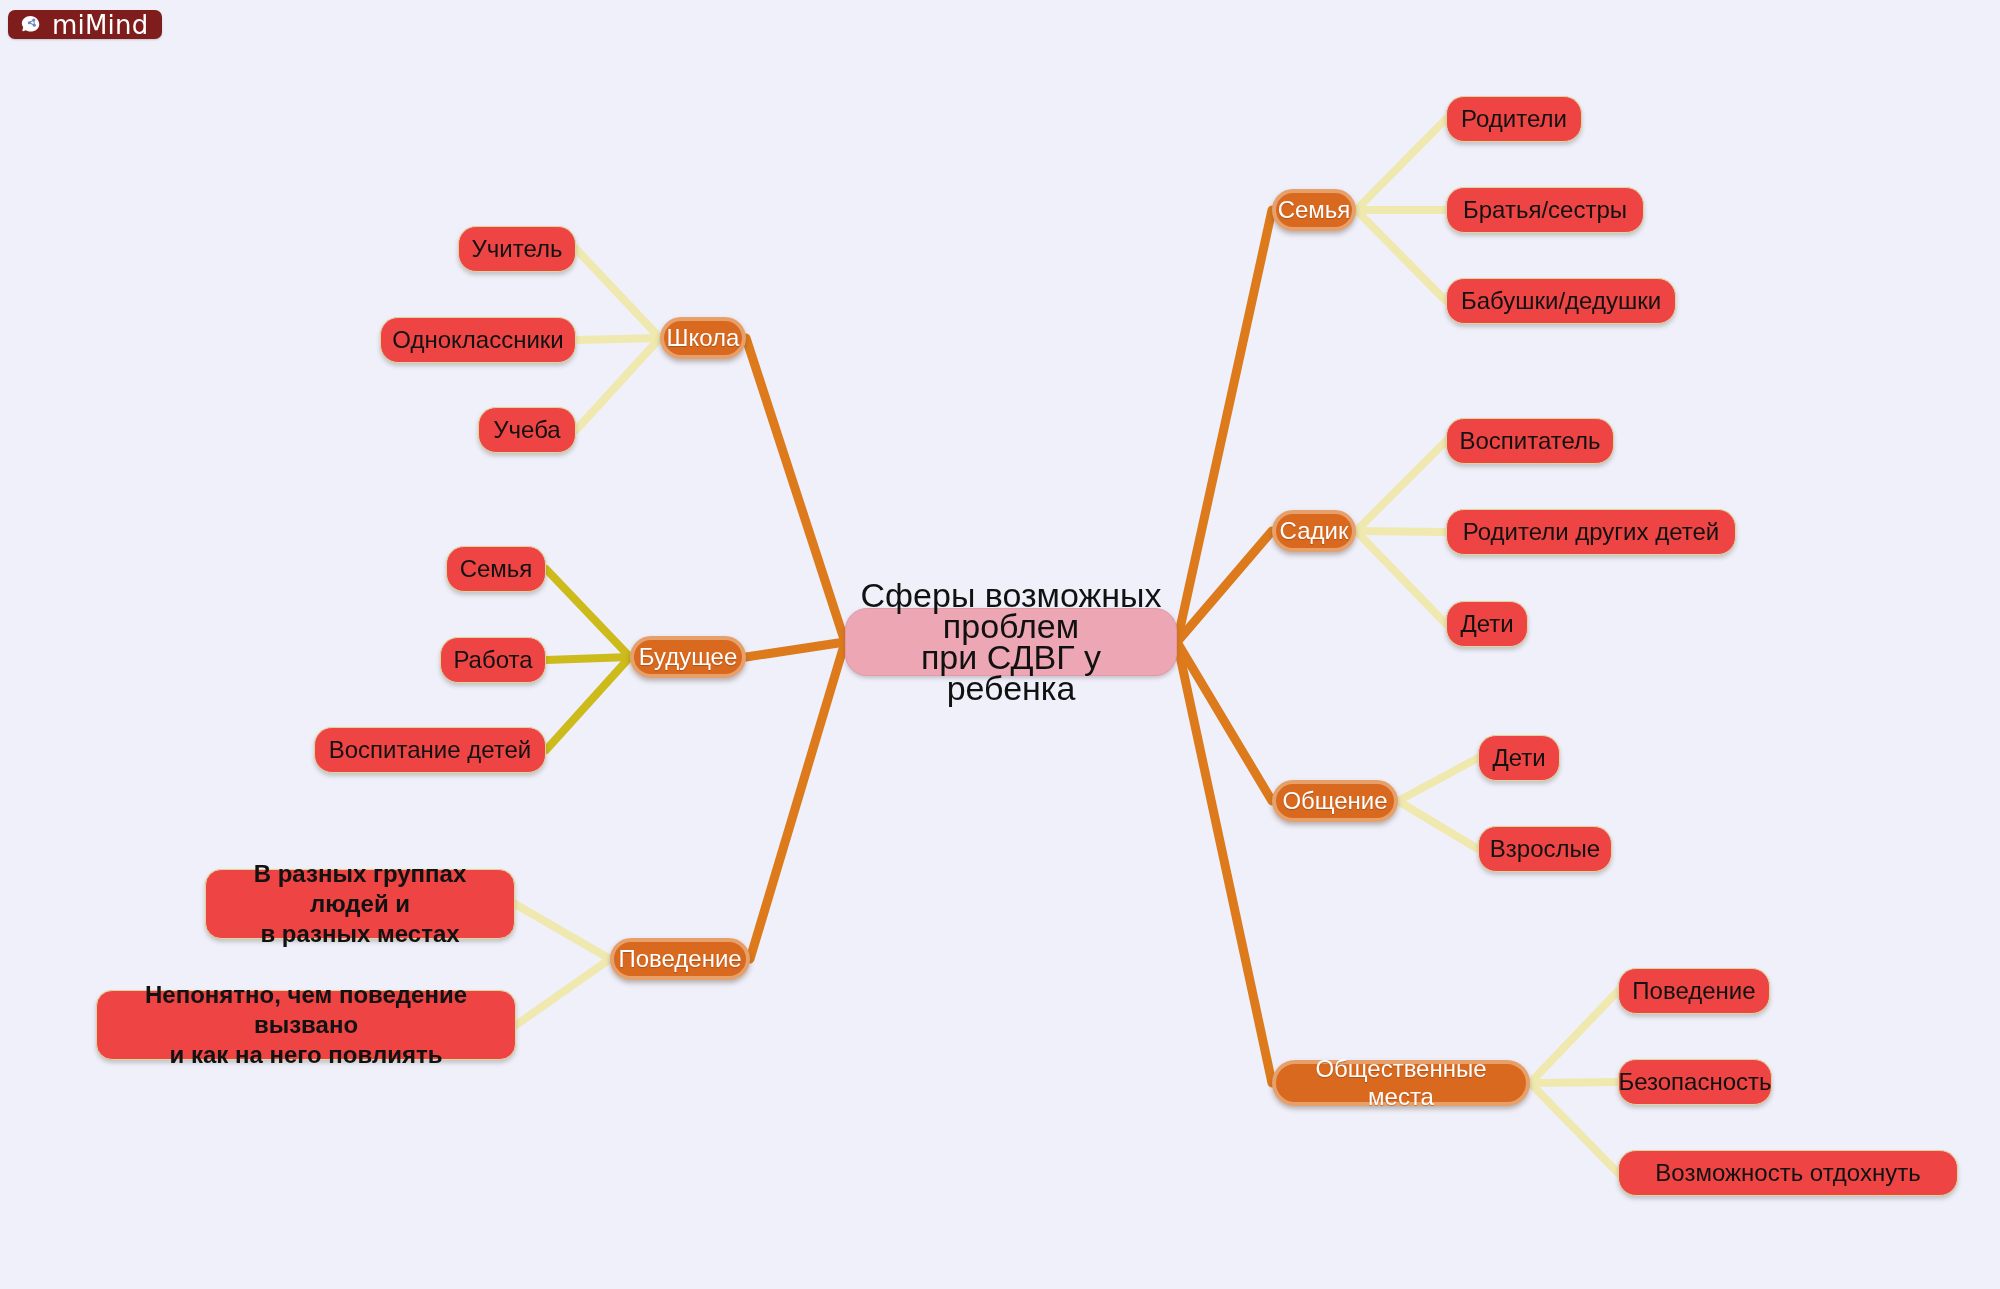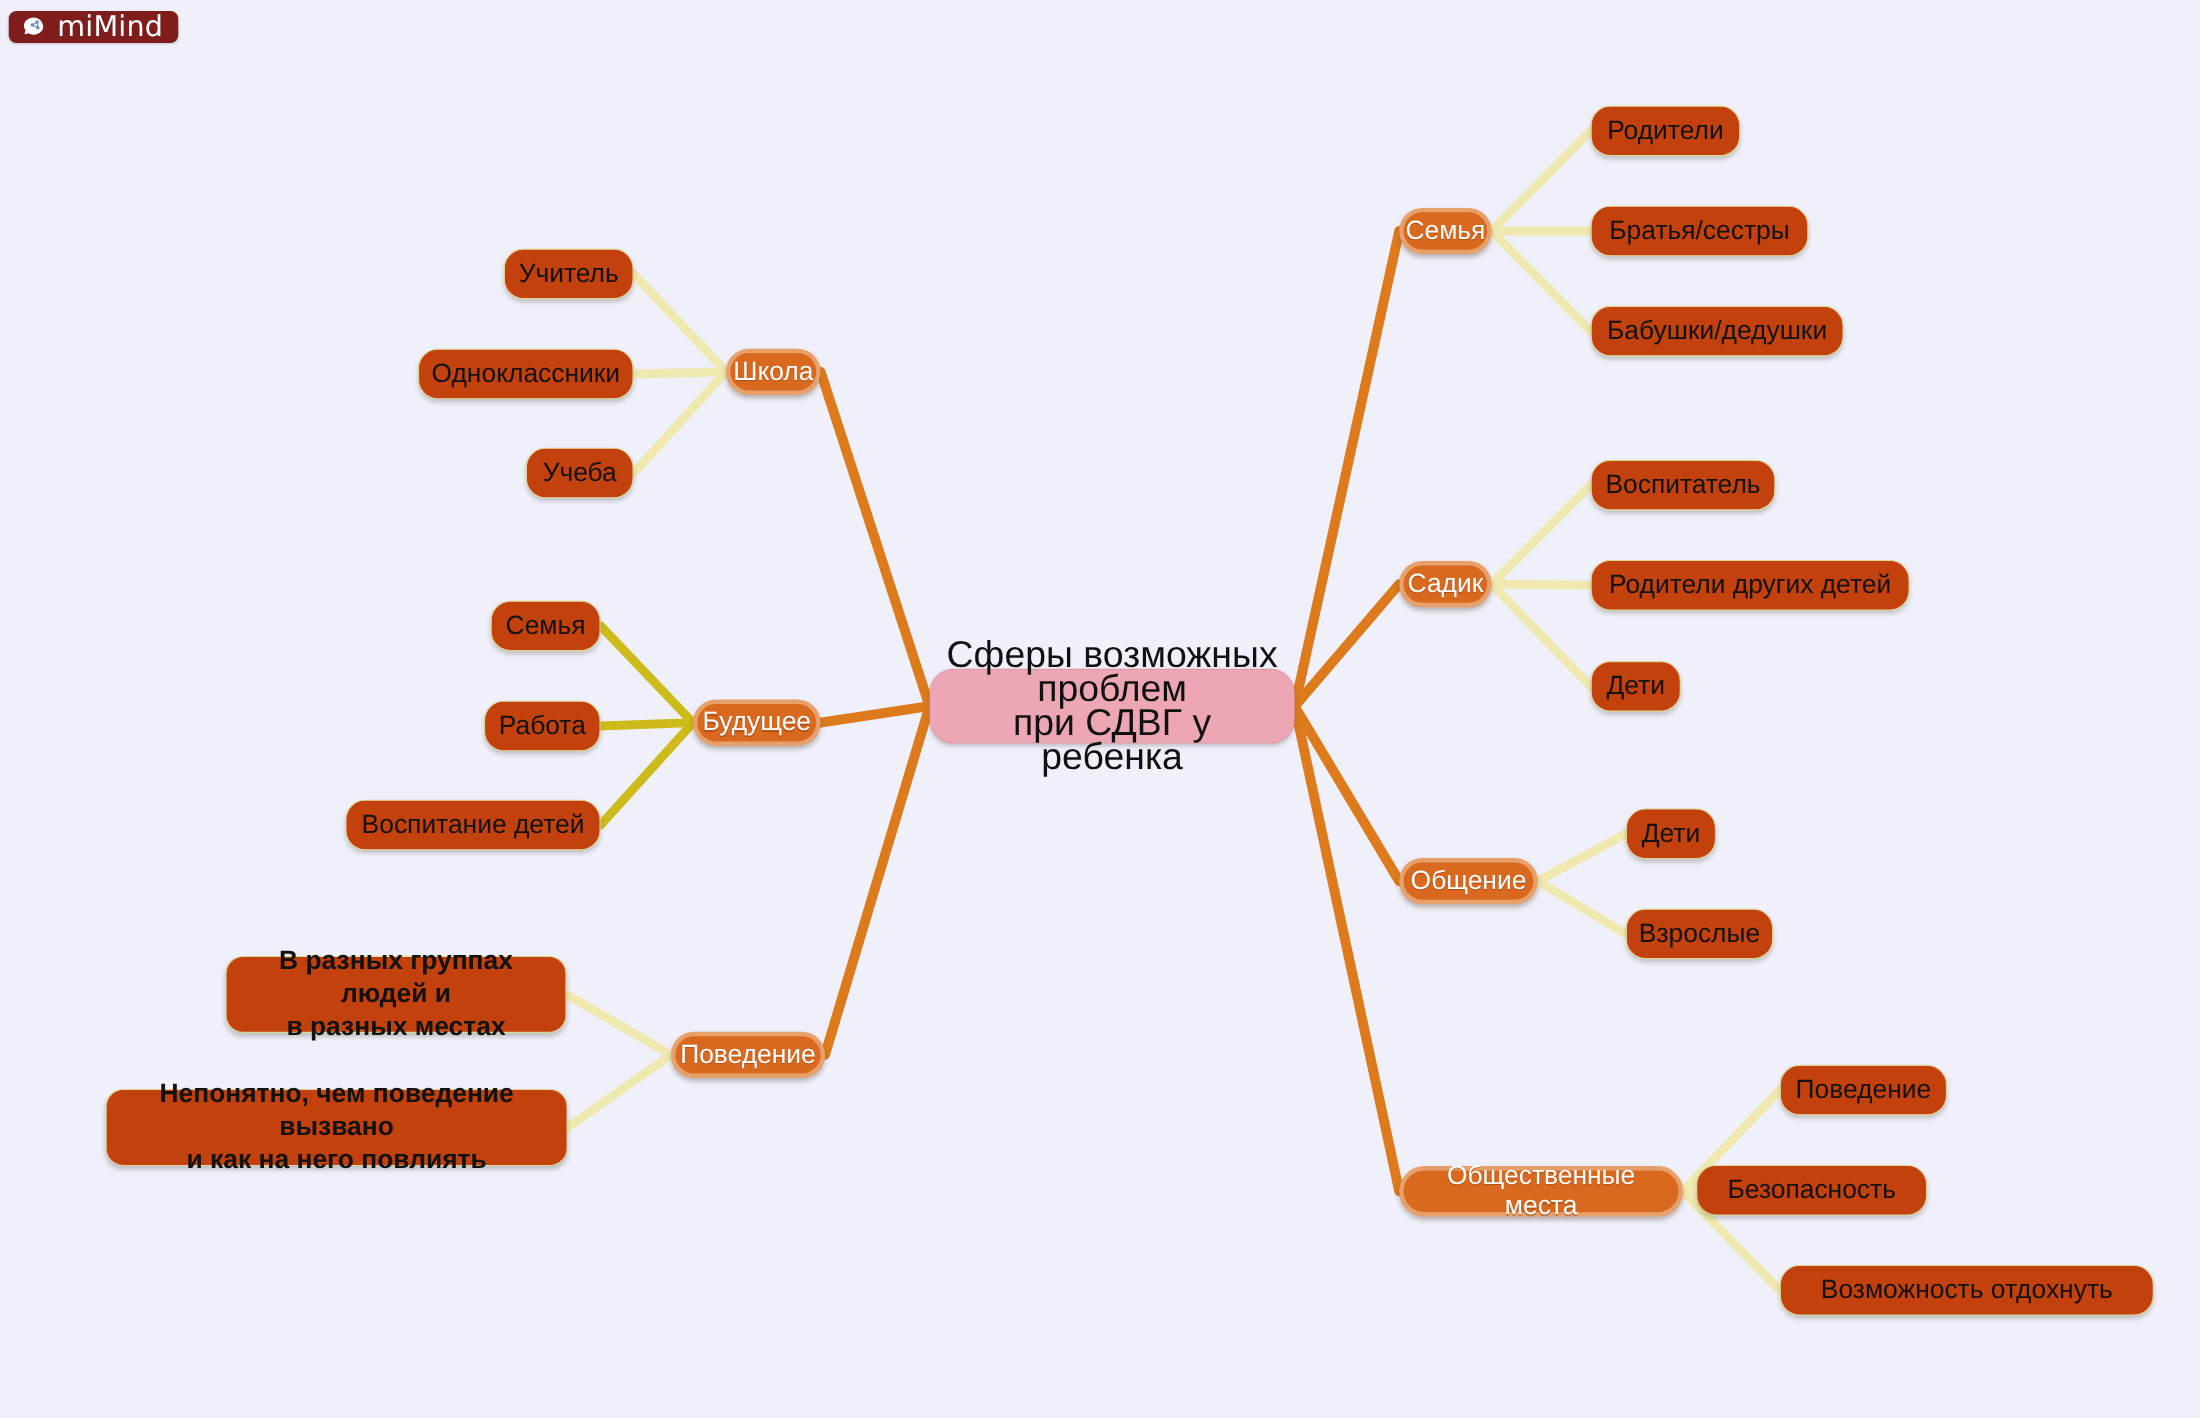--- a/index.html
+++ b/index.html
@@ -80,21 +80,21 @@
     color: #ffffff;
     border: 4px solid #e7a06a;
     font-size: 24px;
     line-height: 28px;
     box-shadow: 0 3px 5px rgba(90,70,60,.38);
     padding: 0 10px;
     text-shadow: 0 1px 1px rgba(120,50,10,.45);
   }
 
   .node-leaf {
-    background: #c2410c;
+    background: #ef4444;
     color: #121212;
     border: 1px solid #dfd79a;
     font-size: 24px;
     line-height: 30px;
     box-shadow: 0 3px 4px rgba(90,90,80,.30);
     padding: 0 12px;
     border-radius: 18px;
   }
   .node-leaf.multiline {
     border-radius: 16px;
@@ -155,21 +155,21 @@
     <div class="node node-leaf" style="left: 1446px; top: 278px; width: 230px; height: 46px; text-align: center;"><span>Бабушки/дедушки</span></div>
     <div class="node node-branch" style="left: 1272px; top: 510px; width: 84px; height: 42px;"><span>Садик</span></div>
     <div class="node node-leaf" style="left: 1446px; top: 418px; width: 168px; height: 46px;"><span>Воспитатель</span></div>
     <div class="node node-leaf" style="left: 1446px; top: 509px; width: 290px; height: 46px;"><span>Родители других детей</span></div>
     <div class="node node-leaf" style="left: 1446px; top: 601px; width: 82px; height: 46px;"><span>Дети</span></div>
     <div class="node node-branch" style="left: 1272px; top: 780px; width: 126px; height: 42px;"><span>Общение</span></div>
     <div class="node node-leaf" style="left: 1478px; top: 735px; width: 82px; height: 46px;"><span>Дети</span></div>
     <div class="node node-leaf" style="left: 1478px; top: 826px; width: 134px; height: 46px;"><span>Взрослые</span></div>
     <div class="node node-branch" style="left: 1272px; top: 1060px; width: 258px; height: 46px;"><span>Общественные места</span></div>
     <div class="node node-leaf" style="left: 1618px; top: 968px; width: 152px; height: 46px;"><span>Поведение</span></div>
-    <div class="node node-leaf" style="left: 1542px; top: 1059px; width: 210px; height: 46px;"><span>Безопасность</span></div>
+    <div class="node node-leaf" style="left: 1618px; top: 1059px; width: 154px; height: 46px;"><span>Безопасность</span></div>
     <div class="node node-leaf" style="left: 1618px; top: 1150px; width: 340px; height: 46px;"><span>Возможность отдохнуть</span></div>
     <div class="node node-branch" style="left: 660px; top: 317px; width: 86px; height: 42px;"><span>Школа</span></div>
     <div class="node node-leaf" style="left: 458px; top: 226px; width: 118px; height: 46px;"><span>Учитель</span></div>
     <div class="node node-leaf" style="left: 380px; top: 317px; width: 196px; height: 46px;"><span>Одноклассники</span></div>
     <div class="node node-leaf" style="left: 478px; top: 407px; width: 98px; height: 46px;"><span>Учеба</span></div>
     <div class="node node-branch" style="left: 630px; top: 636px; width: 116px; height: 42px;"><span>Будущее</span></div>
     <div class="node node-leaf" style="left: 446px; top: 546px; width: 100px; height: 46px;"><span>Семья</span></div>
     <div class="node node-leaf" style="left: 440px; top: 637px; width: 106px; height: 46px;"><span>Работа</span></div>
     <div class="node node-leaf" style="left: 314px; top: 727px; width: 232px; height: 46px;"><span>Воспитание детей</span></div>
     <div class="node node-branch" style="left: 610px; top: 938px; width: 140px; height: 42px;"><span>Поведение</span></div>

